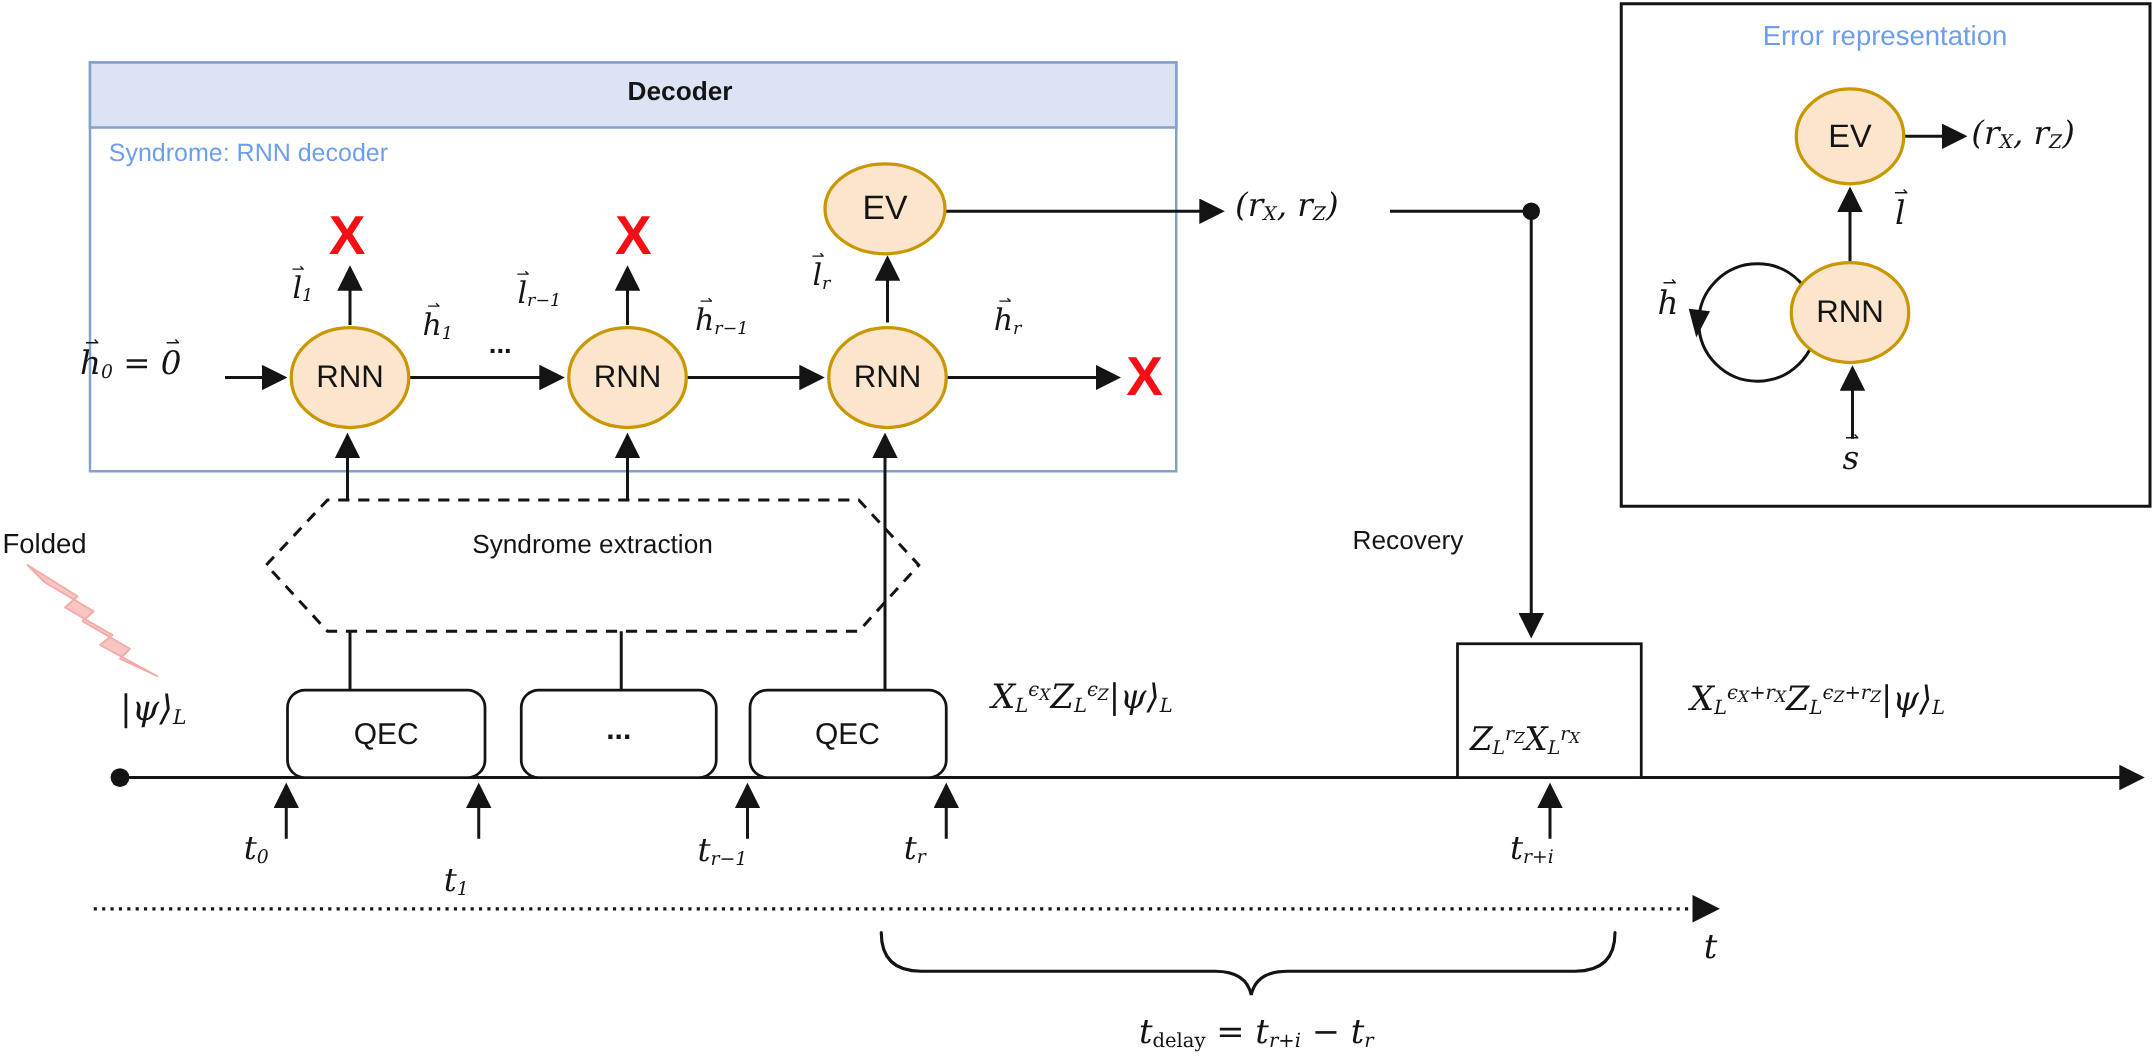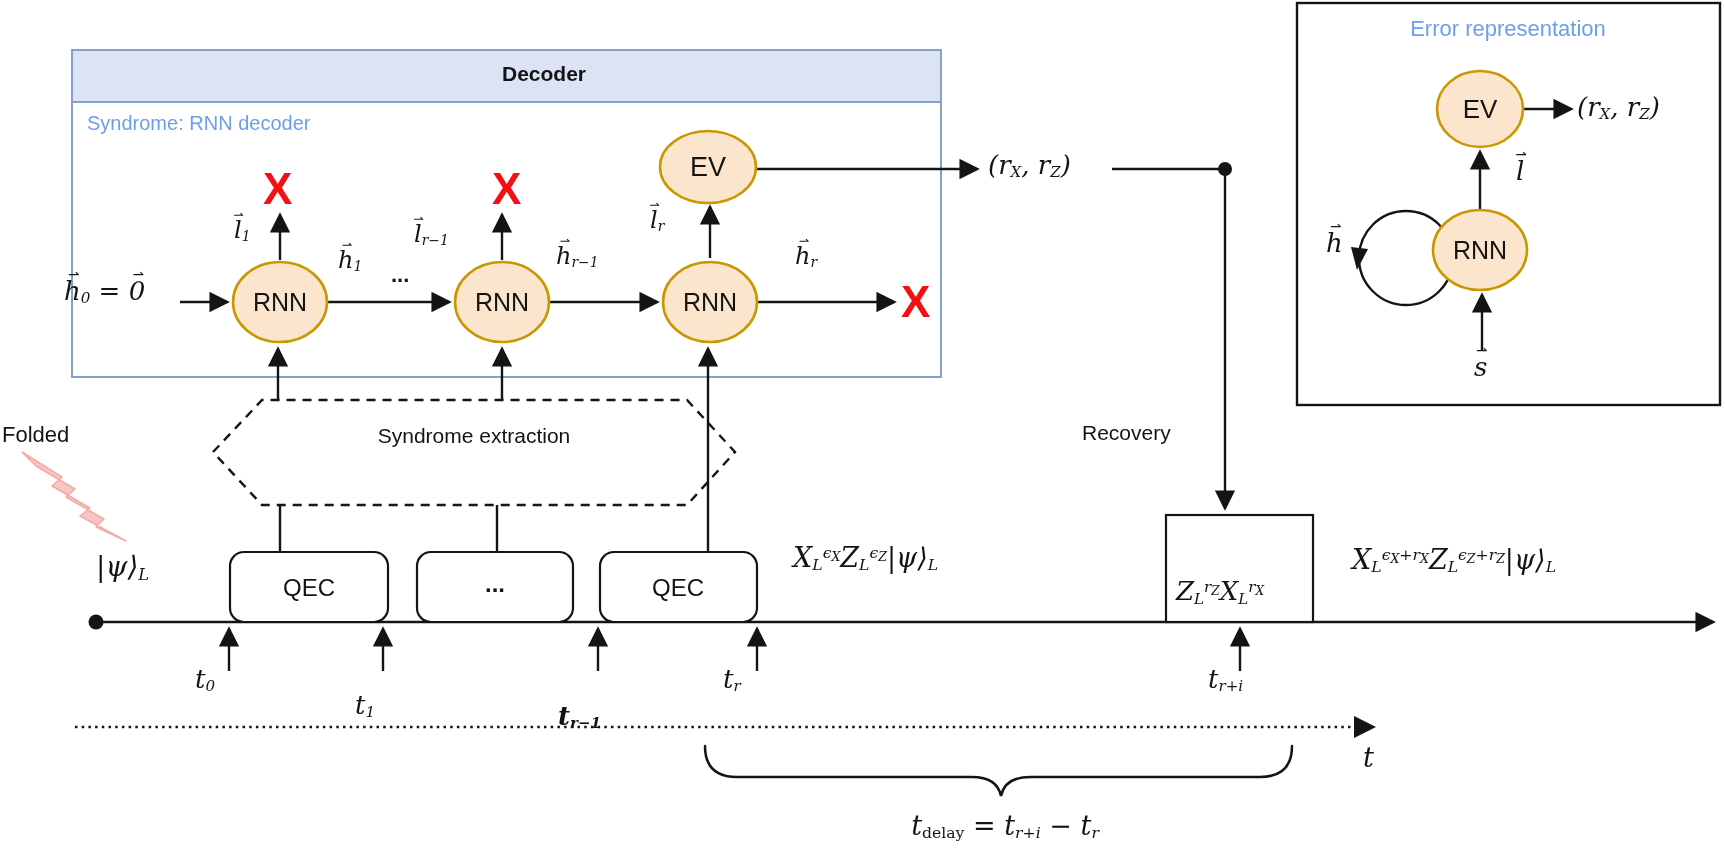--- a/index.html
+++ b/index.html
@@ -142,21 +142,21 @@
   <div class="lbl ctr boxlbl boldt" style="left:495px; top:584px;">...</div>
   <div class="lbl ctr boxlbl" style="left:678px; top:588px;">QEC</div>
 
   <div class="lbl" style="left:2px; top:422px; font-size:22px;">Folded</div>
   <div class="lbl math" style="left:96px; top:550px; font-size:28px;">|ψ⟩<sub>L</sub></div>
   <div class="lbl math" style="left:793px; top:542px; font-size:27px;">X<sub>L</sub><sup>ϵ<sub>X</sub></sup>Z<sub>L</sub><sup>ϵ<sub>Z</sub></sup>|ψ⟩<sub>L</sub></div>
   <div class="lbl math" style="left:1352px; top:544px; font-size:27px;">X<sub>L</sub><sup>ϵ<sub>X</sub>+r<sub>X</sub></sup>Z<sub>L</sub><sup>ϵ<sub>Z</sub>+r<sub>Z</sub></sup>|ψ⟩<sub>L</sub></div>
 
   <div class="lbl math" style="left:195px;  top:664px;">t<sub>0</sub></div>
   <div class="lbl math" style="left:355px;  top:664px;margin-top:26px;">t<sub>1</sub></div>
-  <div class="lbl math" style="left:558px;  top:701px;font-weight:bold;">t<sub>r−1</sub></div>
+  <div class="lbl math" style="left:558px;  top:666px;">t<sub>r−1</sub></div>
   <div class="lbl math" style="left:723px;  top:664px;">t<sub>r</sub></div>
   <div class="lbl math" style="left:1208px; top:664px;font-style:italic;">t<sub>r+i</sub></div>
   <div class="lbl math" style="left:1363px; top:742px; font-size:27px;">t</div>
   <div class="lbl cx math" style="left:958px; top:810px; font-size:27px;margin-left:47px;">t<sub><span class="rm">delay</span></sub> = t<sub>r+i</sub> − t<sub>r</sub></div>
 
   <div class="lbl cx blue" style="left:1508px; top:16px; font-size:22px;">Error representation</div>
   <div class="lbl ctr" style="left:1480px; top:109px; font-size:26px;">EV</div>
   <div class="lbl ctr nodelbl" style="left:1480px; top:250px;">RNN</div>
   <div class="lbl math" style="left:1577px; top:92px;">(r<sub>X</sub>, r<sub>Z</sub>)</div>
   <div class="lbl math" style="left:1516px; top:156px;"><span class="vec"><span class="va">⇀</span>l</span></div>

